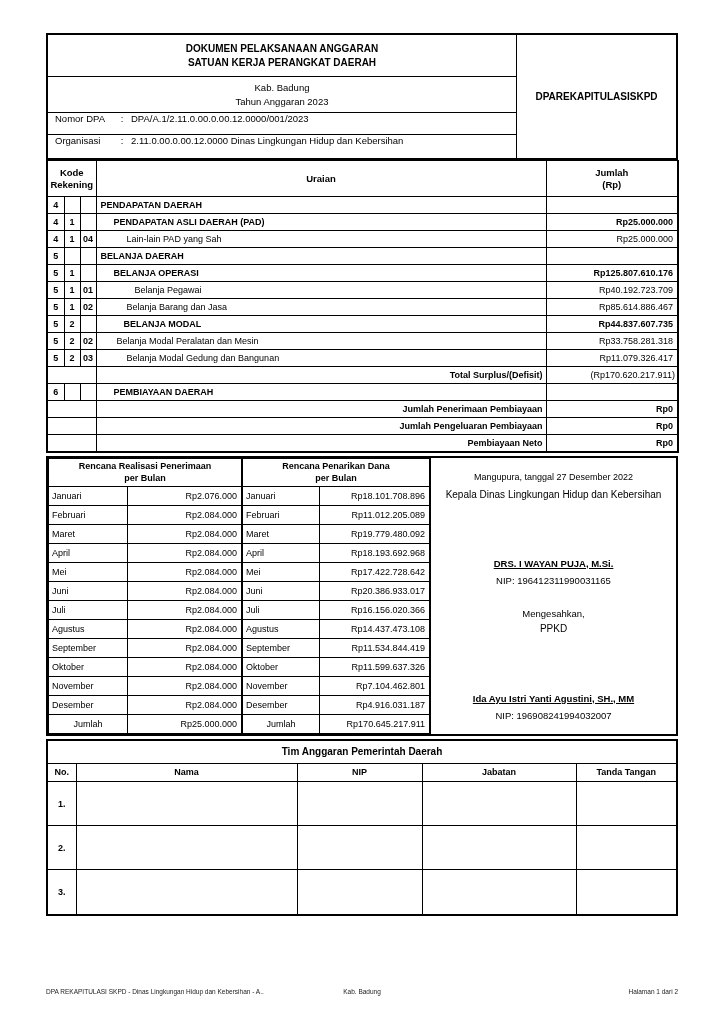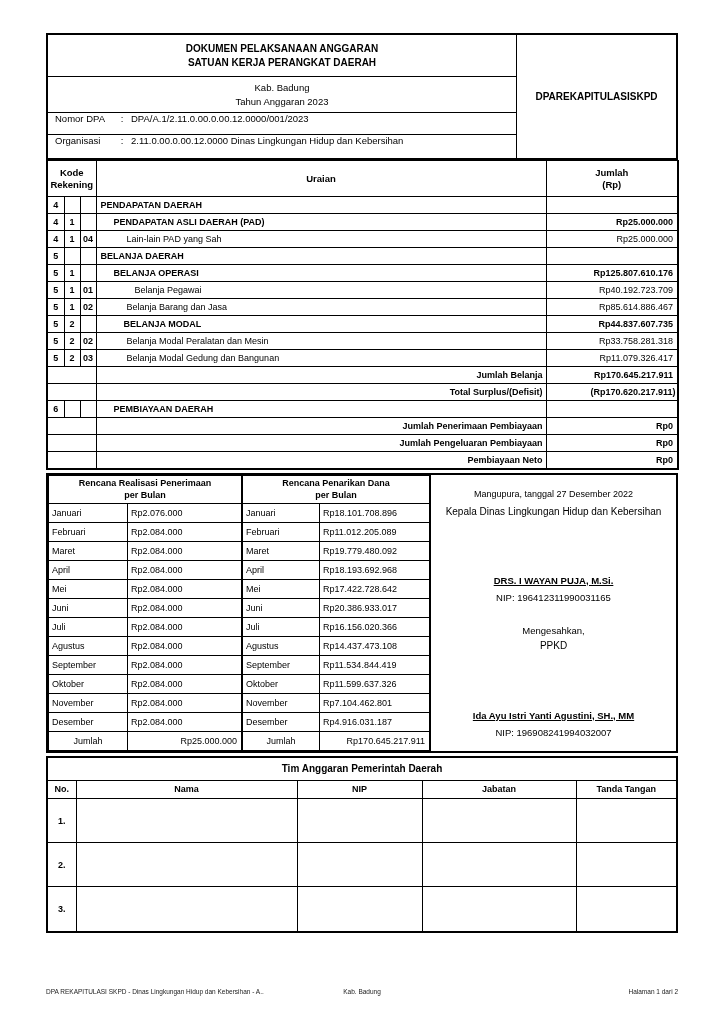--- a/index.html
+++ b/index.html
@@ -35,21 +35,21 @@
   .main-table td.num { text-align:right; padding-right:4px; }
   .main-table td.kode { text-align:center; padding:0 1px; font-weight:bold; }
   tr.bold td { font-weight:bold; }
   td.sum-label { text-align:right; font-weight:bold; }
 
   
   .mid { border:2px solid #000; margin-top:3px; display:flex; align-items:stretch; }
   .mid table { table-layout:fixed; }
   .mid th { height:28px; font-size:9px; line-height:12px; text-align:center; }
   .mid td { height:19px; padding:0 3px; }
-  .mid td.num { padding-right:4px; }
+  .mid td.num { text-align:right; padding-right:4px; }
   .mid tr.total td { text-align:center; }
   .mid tr.total td.num { text-align:right; }
   .m1 { width:193px; } .m2 { width:187px; }
   .sig { position:relative; flex:1; border-left:1.5px solid #000; font-size:9.5px; text-align:center; }
   .sig div { position:absolute; left:0; right:0; }
   .sig .s-date { top:14px; font-size:9px; }
   .sig .s-head { top:31px; font-size:10px; }
   .sig .s-name1 { top:100px; font-weight:bold; text-decoration:underline; font-size:9.5px; }
   .sig .s-nip1 { top:117px; }
   .sig .s-approve { top:150px; }
@@ -185,39 +185,34 @@
           <td class="kode">5</td>
           <td class="kode">2</td>
           <td class="kode"></td>
           <td style="padding-left: 27px;">BELANJA MODAL</td>
           <td class="num">Rp44.837.607.735</td>
         </tr>
         <tr>
           <td class="kode">5</td>
           <td class="kode">2</td>
           <td class="kode">02</td>
-          <td style="padding-left: 30px;">Belanja Modal Peralatan dan Mesin</td>
+          <td style="padding-left: 20px;">Belanja Modal Peralatan dan Mesin</td>
           <td class="num">Rp33.758.281.318</td>
         </tr>
         <tr>
           <td class="kode">5</td>
           <td class="kode">2</td>
           <td class="kode">03</td>
           <td style="padding-left: 30px;">Belanja Modal Gedung dan Bangunan</td>
           <td class="num">Rp11.079.326.417</td>
         </tr>
         <tr>
           <td colspan="3"></td>
-          <td class="sum-label">Jumlah Belanja</td>
-          <td class="num" style="font-weight: bold;">Rp170.645.217.911</td>
-        </tr>
-        <tr>
-          <td colspan="3"></td>
           <td class="sum-label">Total Surplus/(Defisit)</td>
-          <td class="num" style="font-weight: bold; padding-left: 44px;">(Rp170.620.217.911)</td>
+          <td class="num" style="font-weight: normal; padding-left: 44px;">(Rp170.620.217.911)</td>
         </tr>
         <tr class="bold">
           <td class="kode">6</td>
           <td class="kode"></td>
           <td class="kode"></td>
           <td style="padding-left: 17px;">PEMBIAYAAN DAERAH</td>
           <td class="num"></td>
         </tr>
         <tr>
           <td colspan="3"></td>

